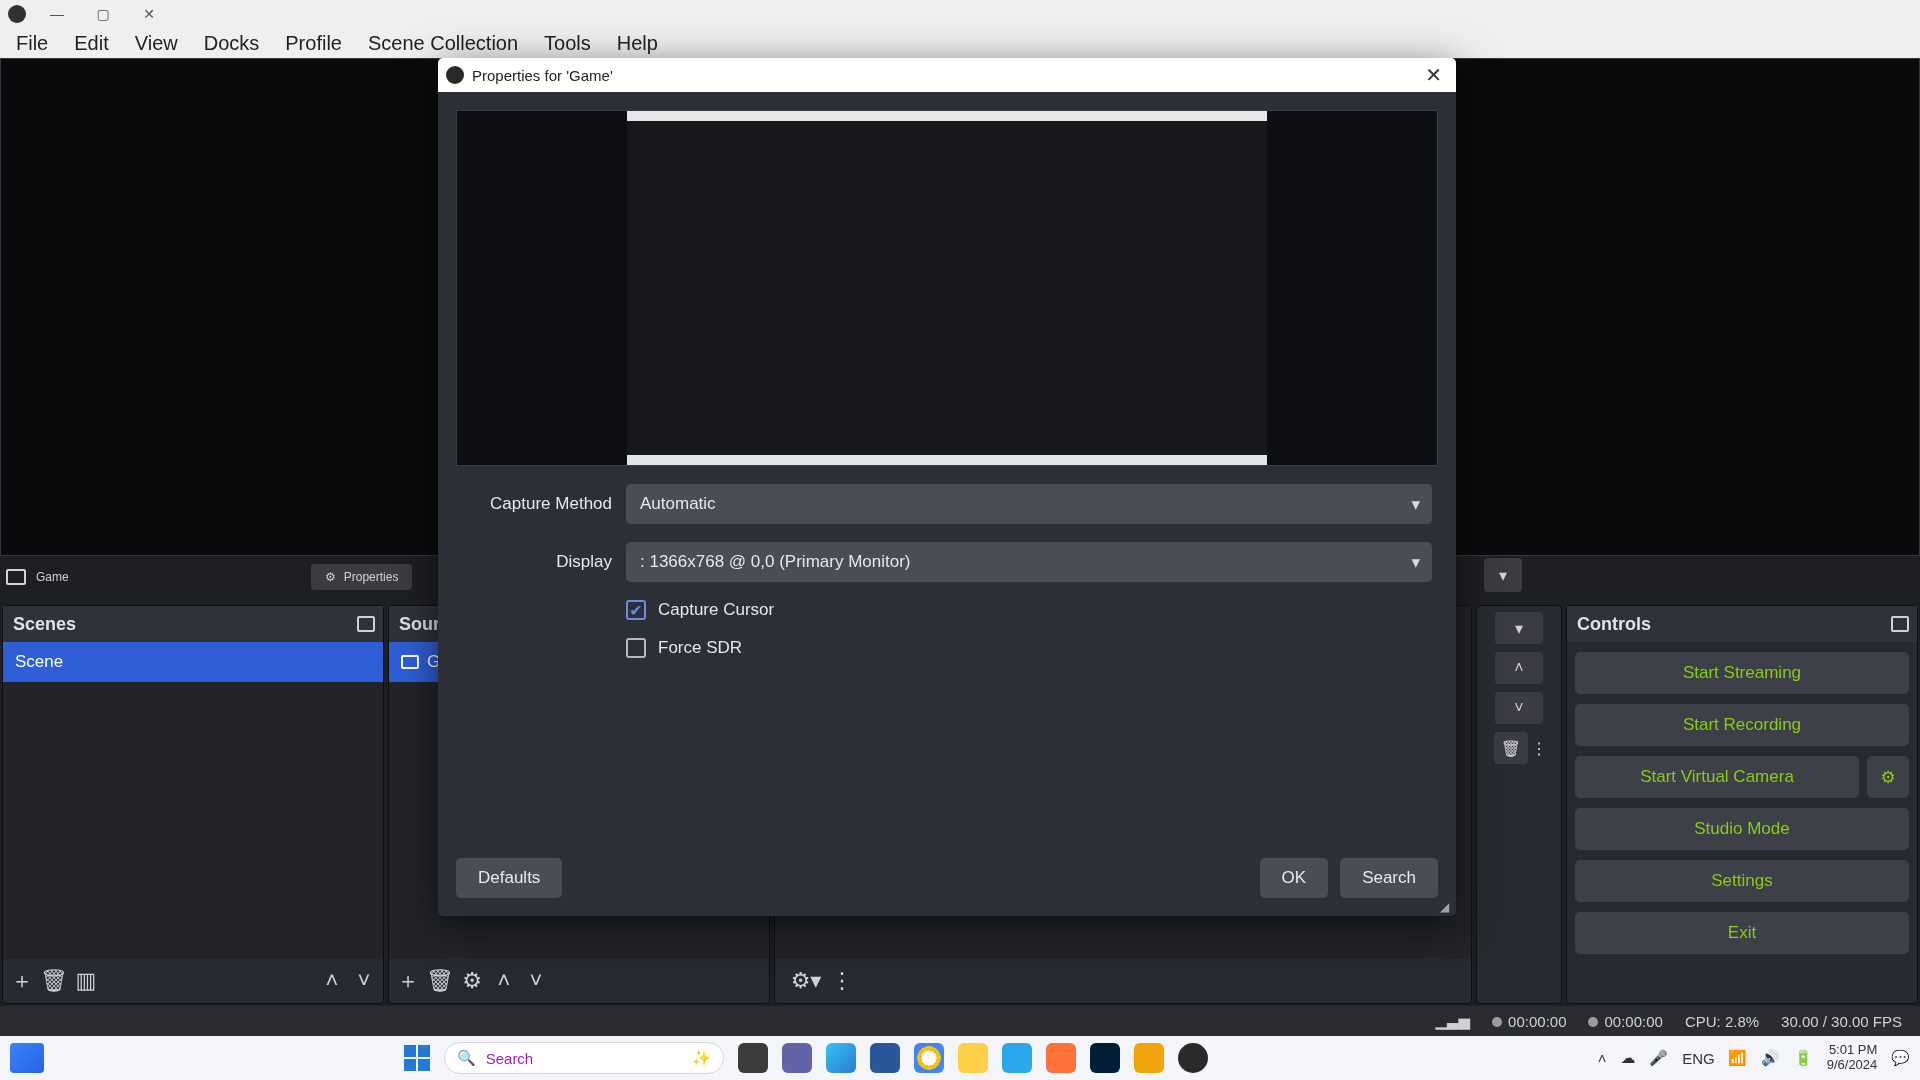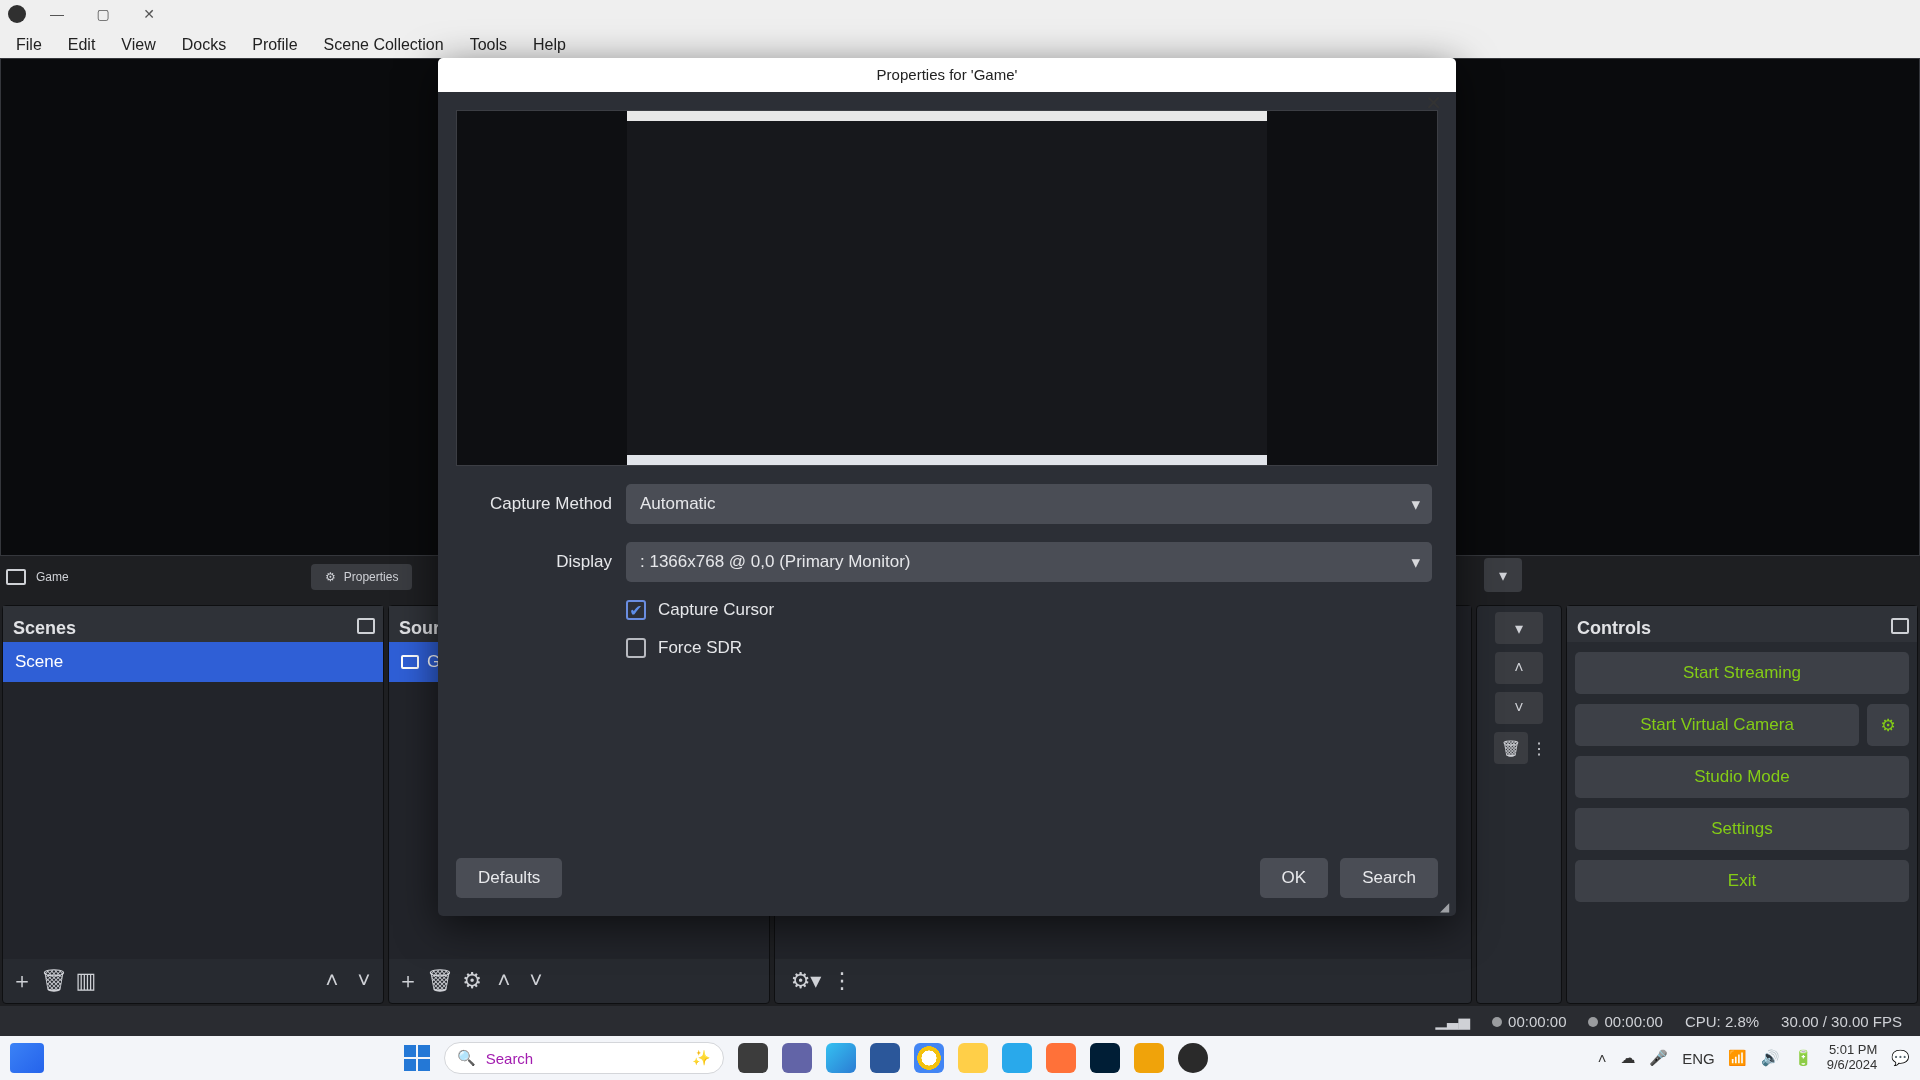--- a/index.html
+++ b/index.html
@@ -5,37 +5,37 @@
 * { box-sizing: border-box; margin: 0; padding: 0; font-family: "Segoe UI", Arial, sans-serif; }
 html, body { width: 1920px; height: 1080px; overflow: hidden; background: #202020; }
 
 
 .titlebar { height: 28px; background: #efefef; color: #4a4a4a; display: flex; align-items: center; font-size: 14px; }
 .titlebar .obs-logo { width: 18px; height: 18px; border-radius: 50%; background: #303030; margin: 0 8px; }
 .titlebar .titlebar-text { flex: 1; }
 .titlebar .win-btn { width: 46px; height: 28px; display: flex; align-items: center; justify-content: center; color: #555; font-size: 14px; }
 
 
-.menubar { height: 30px; background: #efefef; display: flex; align-items: flex-end; padding: 0 4px; gap: 2px; font-size: 16px; color: #222; }
+.menubar { height: 30px; background: #efefef; display: flex; align-items: center; padding: 0 4px; gap: 2px; font-size: 20px; color: #222; }
 .menubar .menu-item { padding: 4px 12px; }
 
 
 .workspace { position: absolute; left: 0; right: 0; top: 58px; bottom: 74px; background: #1e1f22; }
 .preview-area { position: absolute; left: 0; right: 0; top: 0; height: 498px; background: #0a0b0d; border: 1px solid #35373c; }
 
 
 .src-toolbar { position: absolute; left: 6px; top: 500px; height: 38px; display: flex; align-items: center; gap: 10px; color: #cfd1d6; font-size: 12px; }
 .src-toolbar .st-icon { width: 20px; height: 16px; border: 2px solid #cfd1d6; border-radius: 2px; display: inline-block; }
 .src-toolbar .props-btn { position: absolute; left: 305px; display: flex; align-items: center; gap: 8px; background: #3a3c41; padding: 6px 14px; border-radius: 4px; }
 .mixer-dd { position: absolute; top: 500px; right: 398px; width: 38px; height: 34px; background: #3a3c41; border-radius: 4px; display: flex; align-items: center; justify-content: center; color: #cfd1d6; }
 
 
 .docks { position: absolute; left: 0; right: 0; top: 545px; bottom: 0; display: flex; }
 .dock { background: #272a30; border: 1px solid #0e0f11; margin: 2px; border-radius: 4px; display: flex; flex-direction: column; }
-.dock-header { height: 36px; background: #2f3238; color: #e1e2e5; font-size: 18px; font-weight: 600; display: flex; padding: 12px 10px; position: relative; }
+.dock-header { height: 36px; background: #2f3238; color: #e1e2e5; font-size: 18px; font-weight: 600; display: flex; align-items: center; padding: 0 10px; position: relative; }
 .dock-header .dock-pop { position: absolute; right: 8px; width: 18px; height: 16px; border: 2px solid #cfd1d6; border-radius: 2px; }
 .dock-body { flex: 1; background: #22242a; }
 .dock-footer { height: 44px; display: flex; align-items: center; gap: 10px; padding: 0 8px; color: #cfd1d6; }
 
 .dock-scenes { width: 382px; }
 .dock-sources { width: 382px; }
 .dock-mixer { flex: 1; }
 .dock-trans { width: 86px; }
 .dock-controls { width: 352px; }
 
@@ -67,21 +67,21 @@
 .taskbar .win-logo { width: 26px; height: 26px; display: grid; grid-template-columns: 1fr 1fr; grid-template-rows: 1fr 1fr; gap: 2px; }
 .taskbar .win-logo span { background: #2478d6; }
 .taskbar .search { width: 280px; height: 32px; background: #fff; border: 1px solid #d4d6da; border-radius: 18px; display: flex; align-items: center; padding: 0 12px; gap: 10px; }
 .taskbar .app-ic { width: 30px; height: 30px; border-radius: 6px; }
 .taskbar .tb-right { margin-left: auto; display: flex; align-items: center; gap: 14px; }
 .taskbar .clock { text-align: right; line-height: 1.15; font-size: 13px; }
 
 
 .modal-backdrop { position: absolute; inset: 0; }
 .modal { position: absolute; left: 438px; top: 58px; width: 1018px; height: 858px; background: #2c2f36; border-radius: 5px; box-shadow: 0 10px 40px rgba(0,0,0,.6); display: flex; flex-direction: column; overflow: hidden; }
-.modal-title { height: 34px; background: #fff; color: #222; display: flex; align-items: center; padding: 0 8px; font-size: 15px; gap: 8px; flex-direction: column; }
+.modal-title { height: 34px; background: #fff; color: #222; display: flex; align-items: center; padding: 0 8px; font-size: 15px; gap: 8px; }
 .modal-title .obs-logo { width: 18px; height: 18px; border-radius: 50%; background: #2a2a2a; }
 .modal-title .close { margin-left: auto; font-size: 20px; color: #333; padding: 0 6px; }
 
 .modal-preview { margin: 18px 18px 8px; height: 356px; background: #0e0f12; border: 1px solid #3c3e44; position: relative; }
 .modal-preview .mp-inner { position: absolute; left: 170px; right: 170px; top: 0; bottom: 0; background: #17181c; }
 .modal-preview .mp-tb { position: absolute; left: 170px; right: 170px; top: 0; height: 10px; background: #e8e8e8; }
 .modal-preview .mp-bb { position: absolute; left: 170px; right: 170px; bottom: 0; height: 10px; background: #e1e4ea; }
 
 .modal-form { padding: 10px 24px; display: grid; grid-template-columns: 150px 1fr; row-gap: 18px; column-gap: 14px; align-items: center; color: #e6e7ea; font-size: 17px; }
 .modal-form .lab { text-align: right; }
@@ -193,20 +193,21 @@
       </div>
     </div>
 
     <div class="dock dock-controls">
       <div class="dock-header">
         <span>Controls</span>
         <span class="dock-pop"></span>
       </div>
       <div class="controls-body">
         <div class="ctrl-btn">Start Streaming</div>
+        <div class="ctrl-btn">Start Recording</div>
         <div class="ctrl-row">
           <div class="ctrl-btn">Start Virtual Camera</div>
           <div class="ctrl-btn gear">⚙</div>
         </div>
         <div class="ctrl-btn">Studio Mode</div>
         <div class="ctrl-btn">Settings</div>
         <div class="ctrl-btn">Exit</div>
       </div>
     </div>
 

